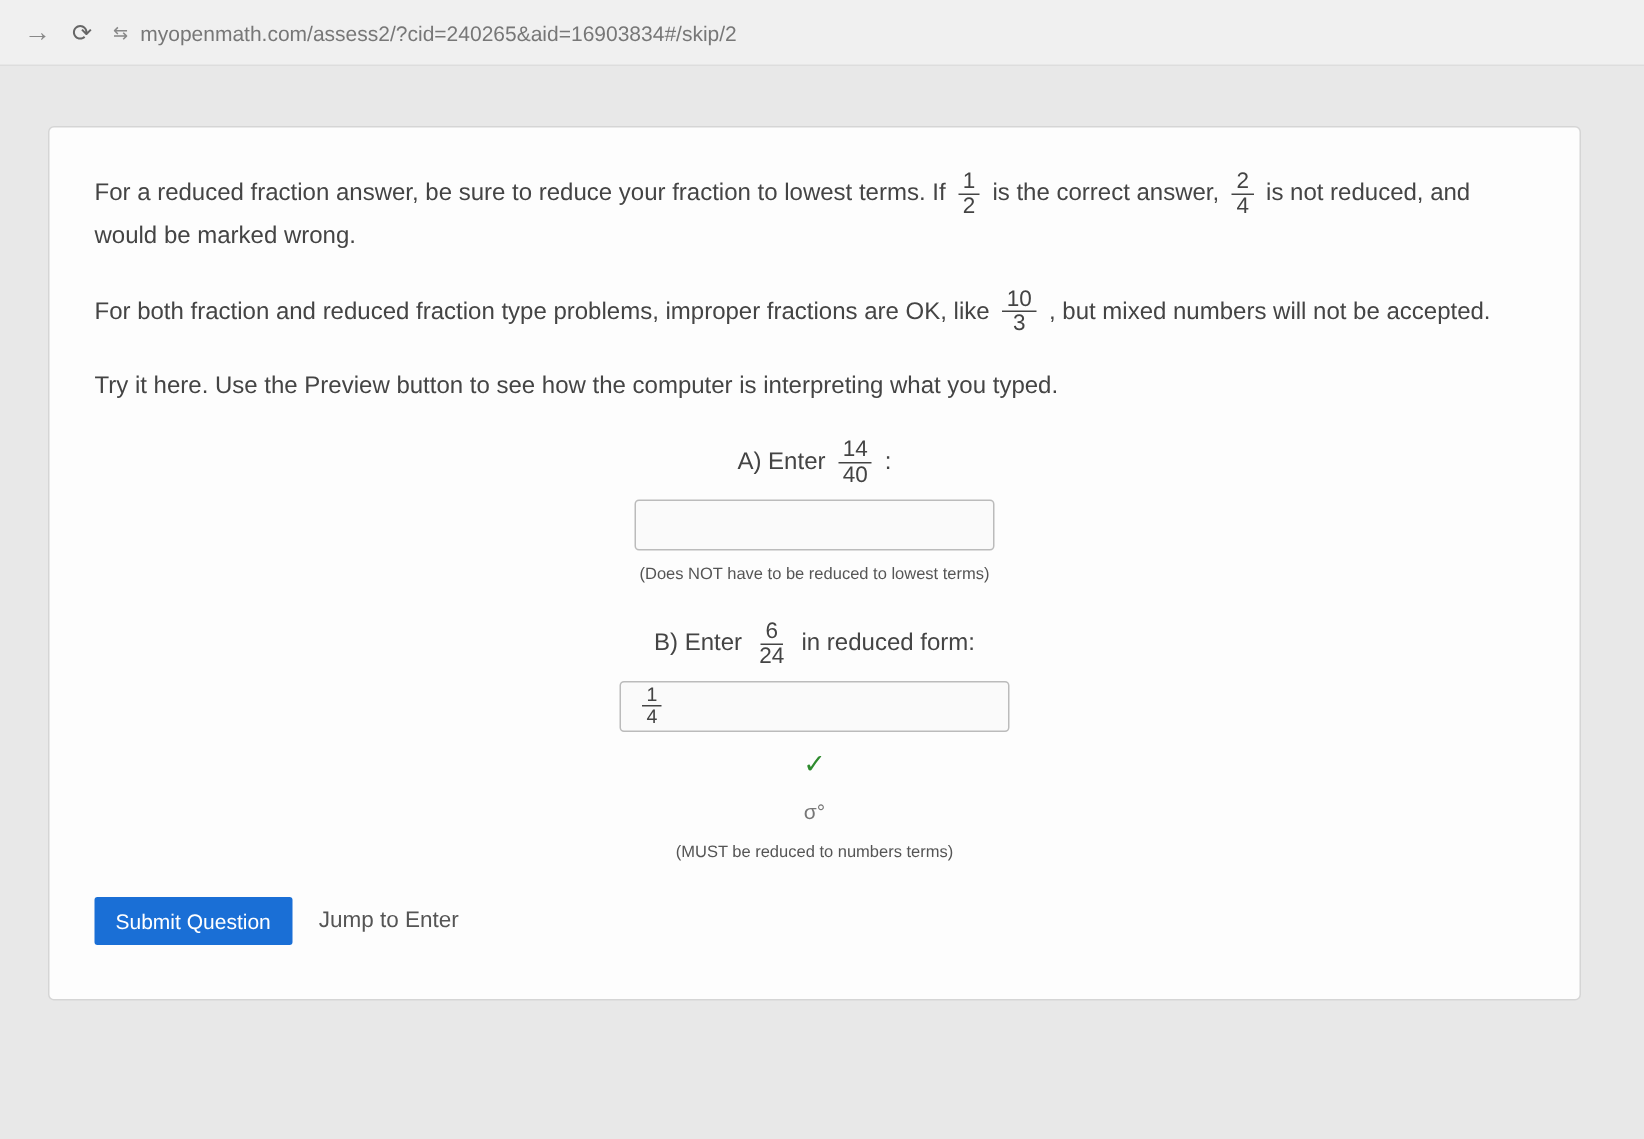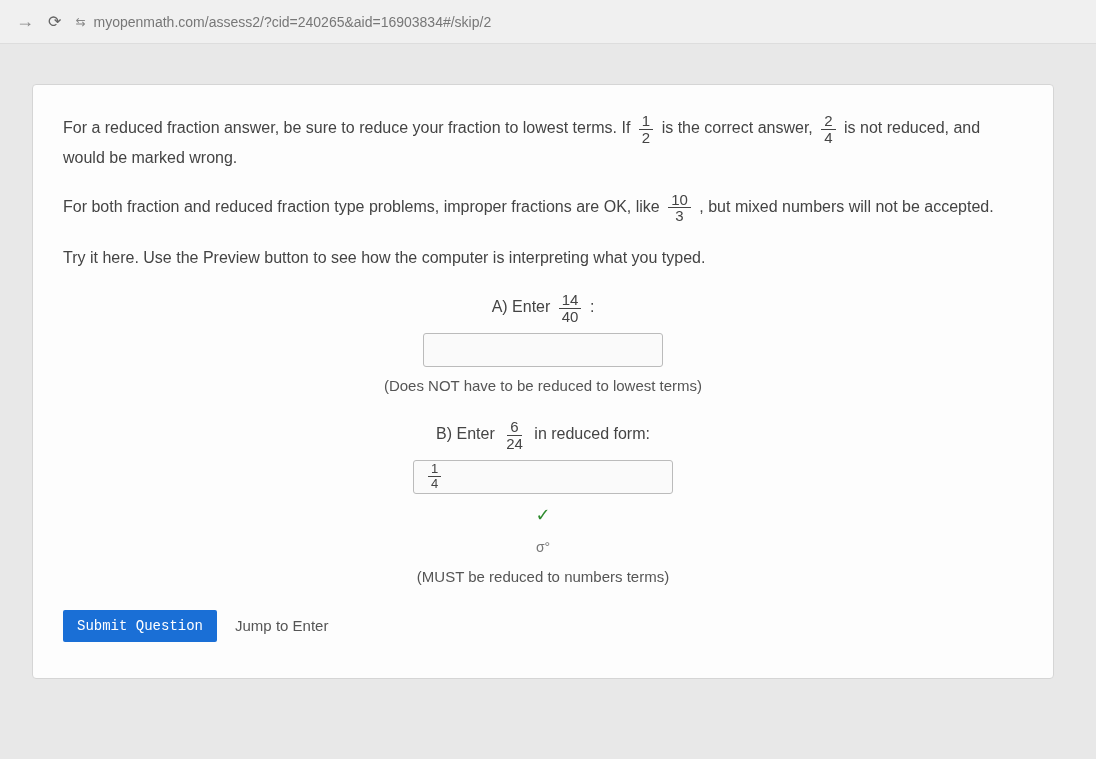--- a/index.html
+++ b/index.html
@@ -80,38 +80,37 @@
     width: 240px;
     background: #fafafa;
   }
   .answer-input.filled {
     width: 260px;
     display: flex;
     align-items: center;
     justify-content: flex-start;
     padding-left: 10px;
   }
-  .hint { color: #555; font-size: 15px; }
+  .hint { color: #555; font-size: 11px; }
   .check { color: #2e8b2e; font-size: 18px; margin: 0 4px; }
   .retry-icon { color: #777; font-size: 14px; }
   .button-row {
     display: flex;
     align-items: center;
     gap: 18px;
     margin-top: 8px;
   }
   .submit-btn {
     background: #1a6fd6;
     color: #fff;
     border: none;
     padding: 8px 14px;
     font-size: 14px;
     border-radius: 2px;
     cursor: pointer;
-    font-family: Liberation Mono, monospace;
   }
   .jump-link {
     color: #555;
     font-size: 15px;
   }
 </style>
 </head>
 <body>
 
 <div class="browser-bar">

